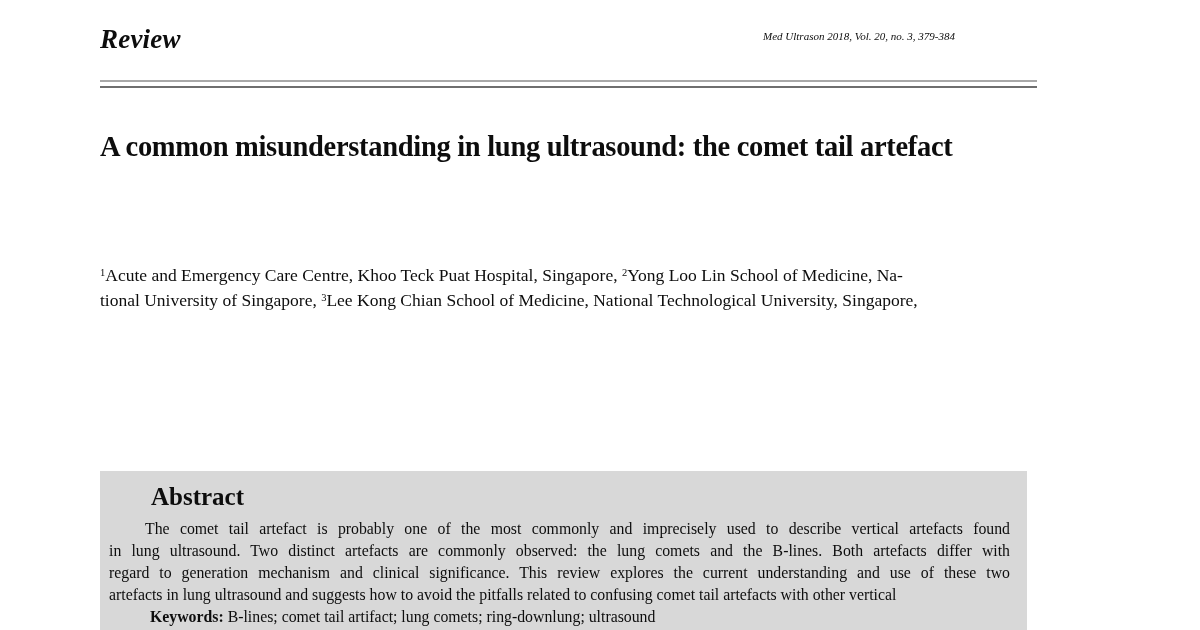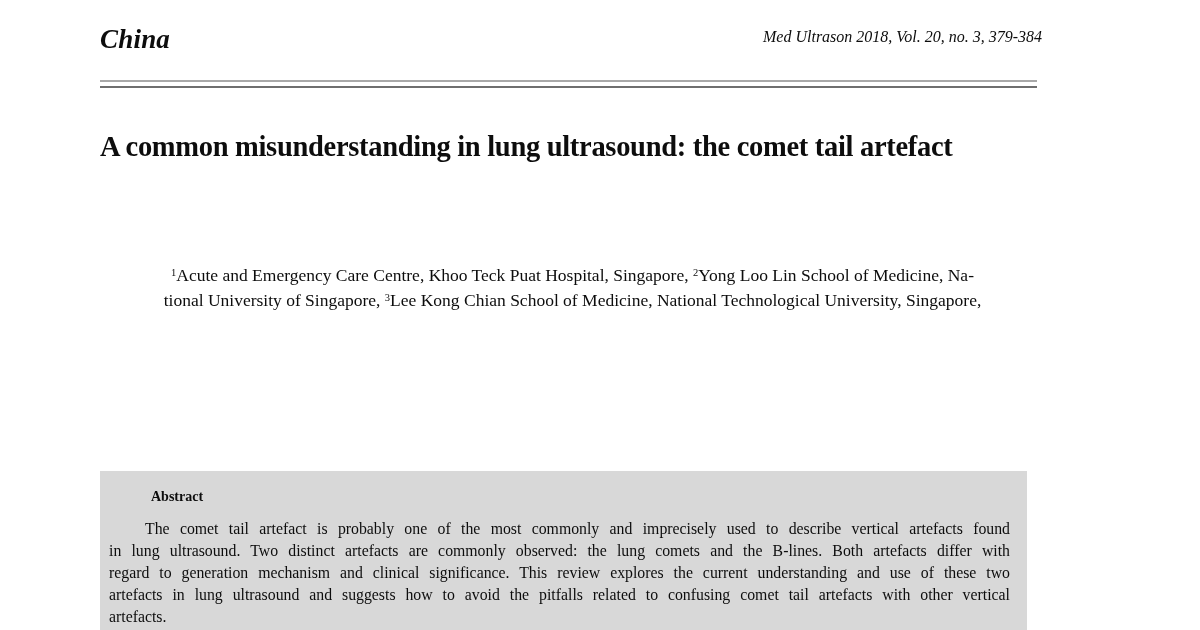--- a/index.html
+++ b/index.html
@@ -11,21 +11,21 @@
   }
   .page { position: relative; width: 1200px; height: 630px; background: #ffffff; }
 
   .review-label {
     position: absolute; left: 100px; top: 24px;
     font-size: 27px; font-weight: bold; font-style: italic;
     letter-spacing: 0.2px;
   }
   .journal-block {
     position: absolute; left: 763px; top: 27px;
-    font-size: 16px; line-height: 19px; white-space: nowrap;
+    font-size: 11px; line-height: 19px; white-space: nowrap;
   }
   .journal-ref { font-style: italic; }
 
   .double-rule {
     position: absolute; left: 100px; top: 80px; width: 937px; height: 4px;
     border-top: 2px solid #a8a8a8;
     border-bottom: 2.5px solid #6e6e6e;
   }
 
   .title {
@@ -41,48 +41,48 @@
 
   sup.sp {
     font-size: 60%; line-height: 0;
     position: relative; top: -0.5em; vertical-align: baseline;
   }
 
   .affiliations {
     position: absolute; left: 100px; top: 263px; width: 945px;
     font-size: 17.5px; line-height: 25px;
   }
-  .aff-line { white-space: nowrap; text-align: center; }
+  .aff-line { white-space: nowrap; }
 
   .abstract-box {
     position: absolute; left: 100px; top: 471px; width: 927px; height: 175px;
     background: #d8d8d8;
   }
   .abstract-heading {
     padding: 14px 12px 0 51px;
-    font-size: 14px; font-weight: bold; line-height: 24px; font-family: Liberation Serif, serif;
+    font-size: 25px; font-weight: bold; line-height: 24px; font-family: Liberation Serif, serif;
   }
   .abstract-body {
     margin: 9px 17px 0 9px;
     font-size: 15.8px; line-height: 22px;
   }
   .abs-line { text-align: justify; text-align-last: justify; }
   .abs-line:first-child { text-indent: 36px; }
   .abs-line:last-child { text-align: justify; text-align-last: left; }
   .keywords {
     margin: 0 17px 0 9px; padding-left: 41px;
     font-size: 15.8px; line-height: 22px; white-space: nowrap;
   }
 </style>
 </head>
 <body>
 
 <div class="page">
 
-  <div class="review-label">China</div>
+  <div class="review-label">Review</div>
 
   <div class="journal-block">
     <div class="journal-ref">Med Ultrason 2018, Vol. 20, no. 3, 379-384</div>
   </div>
 
   <div class="double-rule"></div>
 
   <h1 class="title">A common misunderstanding in lung ultrasound: the comet tail artefact</h1>
 
 
@@ -91,18 +91,17 @@
       <div class="aff-line">tional University of Singapore, <sup class="sp">3</sup>Lee Kong Chian School of Medicine, National Technological University, Singapore,</div>
     </div>
 
   <div class="abstract-box">
     <div class="abstract-heading">Abstract</div>
     <div class="abstract-body">
         <div class="abs-line">The comet tail artefact is probably one of the most commonly and imprecisely used to describe vertical artefacts found</div>
         <div class="abs-line">in lung ultrasound. Two distinct artefacts are commonly observed: the lung comets and the B-lines. Both artefacts differ with</div>
         <div class="abs-line">regard to generation mechanism and clinical significance. This review explores the current understanding and use of these two</div>
         <div class="abs-line">artefacts in lung ultrasound and suggests how to avoid the pitfalls related to confusing comet tail artefacts with other vertical</div>
-        <div class="abs-line">artefacts.</div>
       </div>
     <div class="keywords"><b>Keywords:</b> B-lines; comet tail artifact; lung comets; ring-downlung; ultrasound</div>
   </div>
 
 </div>
 
 </body></html>

